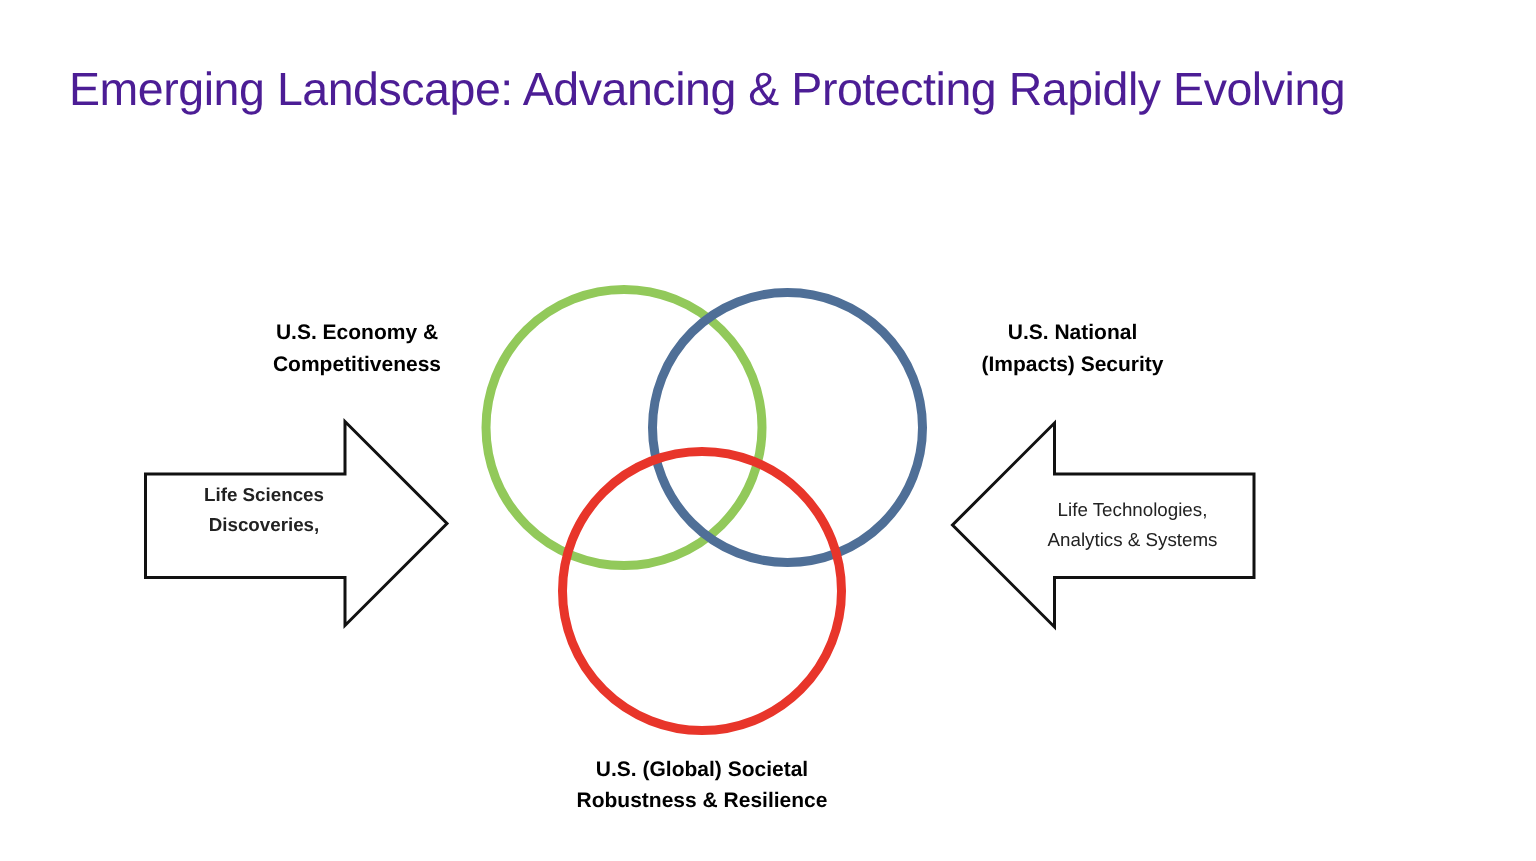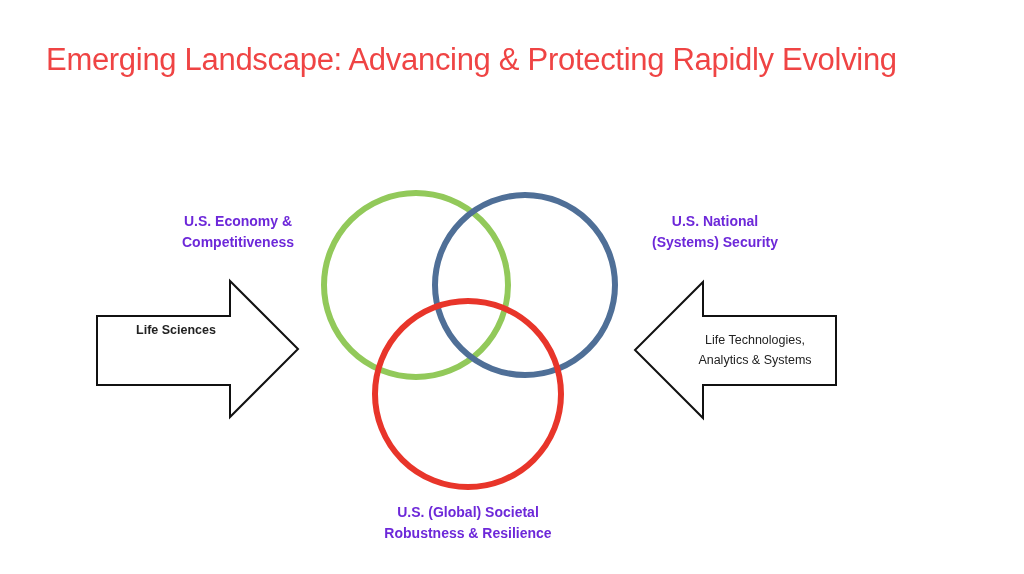--- a/index.html
+++ b/index.html
@@ -1,20 +1,20 @@
 <!DOCTYPE html>
 <html><head>
   <meta charset="utf-8">
   <style>
     html, body { margin: 0; padding: 0; background: #ffffff; }
     body { width: 1024px; height: 574px; position: relative; overflow: hidden; font-family: "Liberation Sans", "DejaVu Sans", sans-serif; color: #1a1a1a; }
-    .title { position: absolute; left: 46px; top: 40px; font-size: 31px; line-height: 39px; font-weight: normal; color: #ef4444; letter-spacing: -0.3px; font-family: "Liberation Sans Narrow", "Liberation Sans", sans-serif; }
+    .title { position: absolute; left: 46px; top: 40px; font-size: 31px; line-height: 39px; font-weight: normal; color: #4c1d95; letter-spacing: -0.3px; font-family: "Liberation Sans Narrow", "Liberation Sans", sans-serif; }
     .title div { white-space: nowrap; }
     svg.diagram { position: absolute; left: 0; top: 0; }
-    .label { position: absolute; font-weight: bold; font-size: 14px; line-height: 21px; text-align: center; color: #6d28d9; white-space: nowrap; }
+    .label { position: absolute; font-weight: bold; font-size: 14px; line-height: 21px; text-align: center; color: #000000; white-space: nowrap; }
     .arrow-text { position: absolute; font-size: 12.5px; line-height: 20px; text-align: center; color: #222; white-space: nowrap; }
   </style>
 </head>
 <body>
 
 <div class="title">
   <div>Emerging Landscape: Advancing &amp; Protecting Rapidly Evolving</div>
 </div>
 
 <svg class="diagram" width="1024" height="574" viewBox="0 0 1024 574">
@@ -28,28 +28,29 @@
   <circle class="c-soc" cx="468" cy="394" r="93" fill="none" stroke-width="6" stroke="#e8352a"></circle>
 </svg>
 
 <div class="label" style="left:168px; top:211px; width:140px;">
   <div>U.S. Economy &amp;</div>
   <div>Competitiveness</div>
 </div>
 
 <div class="label" style="left:645px; top:211px; width:140px;">
   <div>U.S. National</div>
-  <div>(Systems) Security</div>
+  <div>(Impacts) Security</div>
 </div>
 
 <div class="label" style="left:360px; top:502px; width:216px;">
   <div>U.S. (Global) Societal</div>
   <div>Robustness &amp; Resilience</div>
 </div>
 
 <div class="arrow-text" style="left:96px; top:320px; width:160px;font-weight:bold;">
   <div>Life Sciences</div>
+  <div>Discoveries,</div>
 </div>
 
 <div class="arrow-text" style="left:680px; top:330px; width:150px;">
   <div>Life Technologies,</div>
   <div>Analytics &amp; Systems</div>
 </div>
 
 </body></html>

